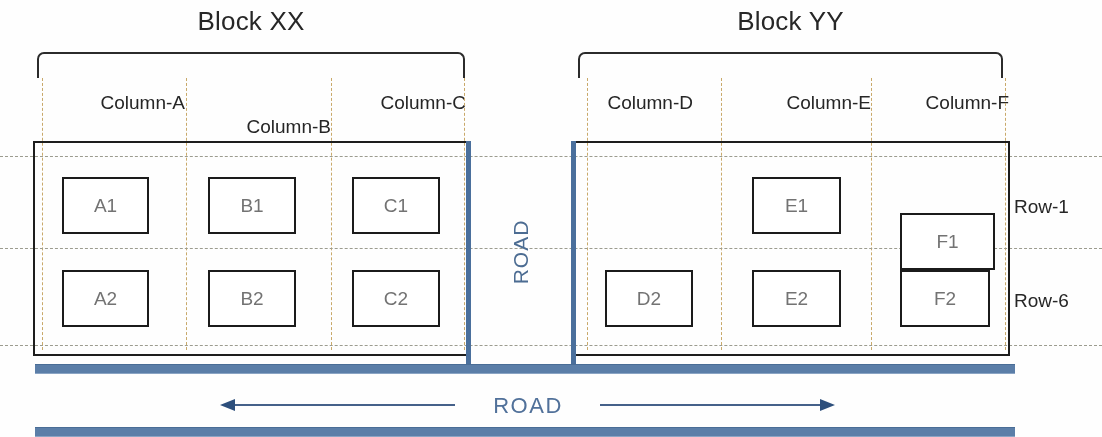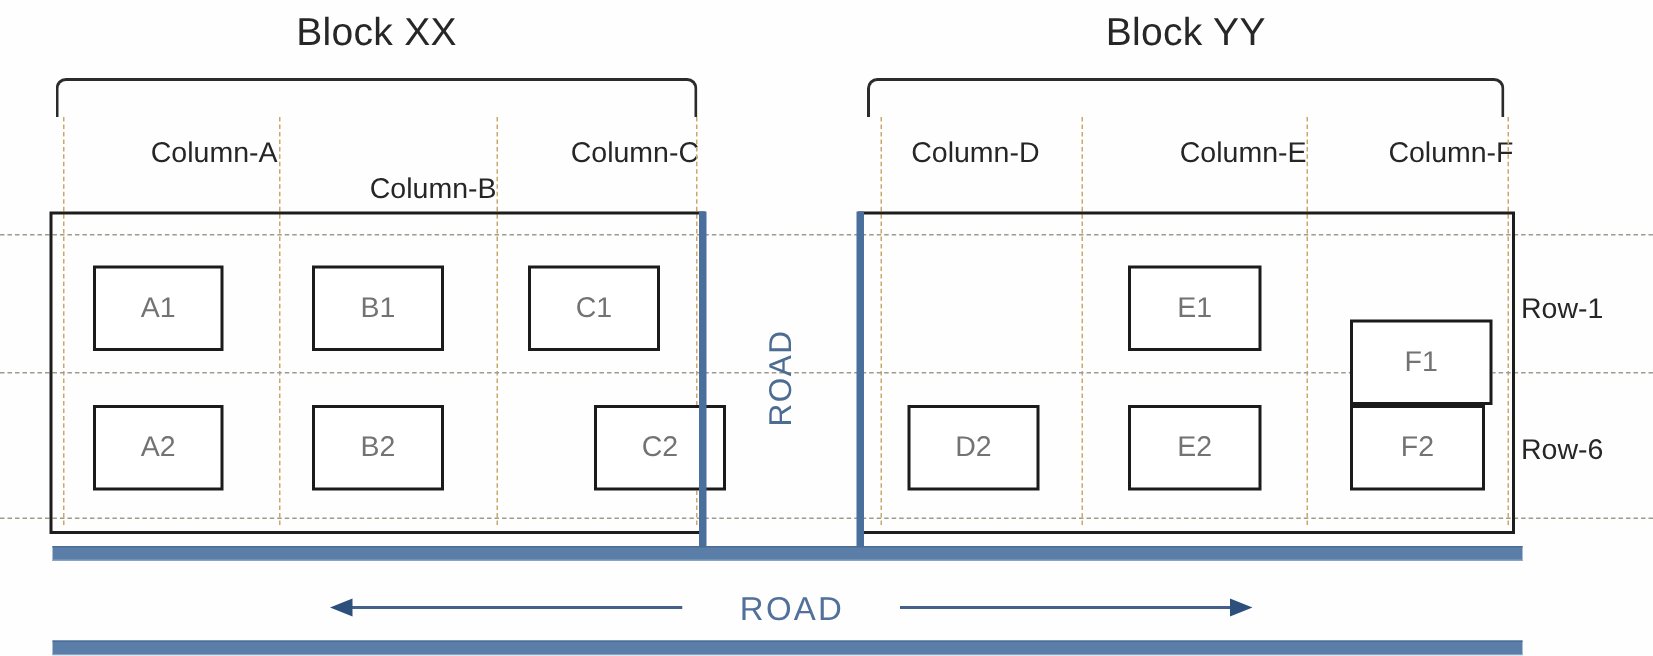--- a/index.html
+++ b/index.html
@@ -168,21 +168,21 @@
   <div class="block-outline" style="left:572px; top:141px; width:438px; height:215px;"></div>
 
   <div class="cell-box" style="left:62px; top:177px; width:87px; height:57px;">A1</div>
   <div class="cell-box" style="left:208px; top:177px; width:88px; height:57px;">B1</div>
   <div class="cell-box" style="left:352px; top:177px; width:88px; height:57px;">C1</div>
   <div class="cell-box" style="left:752px; top:177px; width:89px; height:57px;">E1</div>
   <div class="cell-box" style="left:900px; top:177px; width:95px; height:57px;margin-top:36px;">F1</div>
 
   <div class="cell-box" style="left:62px; top:270px; width:87px; height:57px;">A2</div>
   <div class="cell-box" style="left:208px; top:270px; width:88px; height:57px;">B2</div>
-  <div class="cell-box" style="left:352px; top:270px; width:88px; height:57px;margin-left:44px;">C2</div>
+  <div class="cell-box" style="left:352px; top:270px; width:88px; height:57px;">C2</div>
   <div class="cell-box" style="left:605px; top:270px; width:88px; height:57px;">D2</div>
   <div class="cell-box" style="left:752px; top:270px; width:89px; height:57px;">E2</div>
   <div class="cell-box" style="left:900px; top:270px; width:90px; height:57px;">F2</div>
 
   <div class="row-label" style="top:196px;">Row-1</div>
   <div class="row-label" style="top:290px;">Row-6</div>
 
   <div class="road-v-line" style="left:466px;"></div>
   <div class="road-v-line" style="left:571px;"></div>
   <div class="road-v-label" style="left:475px; top:240px; width:92px; text-align:center;">ROAD</div>

